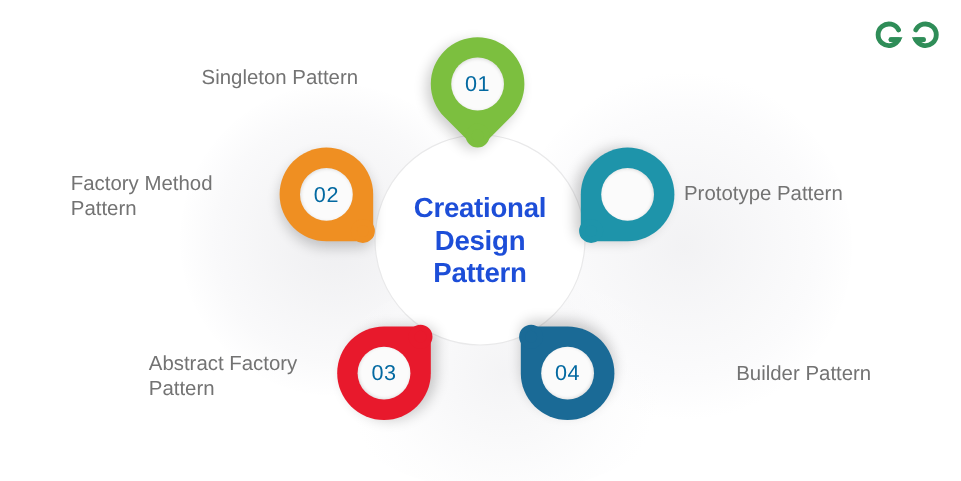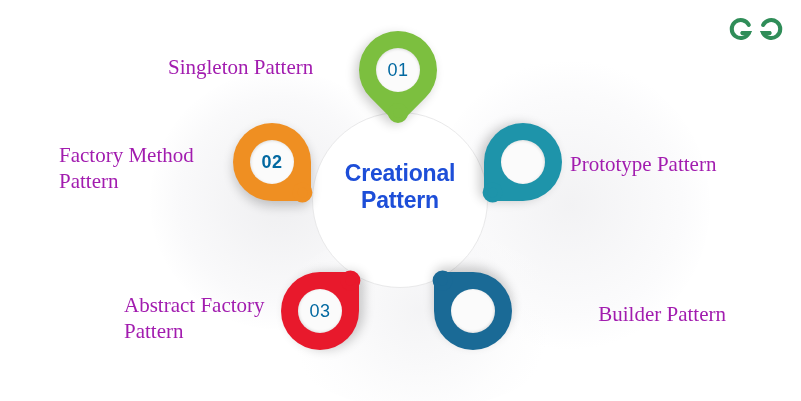--- a/index.html
+++ b/index.html
@@ -125,25 +125,24 @@
     text-align: center;
     font-size: 18px;
     color: #0369a1;
     font-family: "Liberation Sans", sans-serif;
     letter-spacing: 0.5px;
   }
 
   
   .marker-label {
     position: absolute;
-    font-size: 21px;
-    color: #a21caf;
+    font-size: 17px;
+    color: #737373;
     line-height: 1.25;
     white-space: pre-line;
-    font-family: Liberation Serif, serif;
   }
 
   
   #gfg-logo {
     position: absolute;
     right: 18px;
     top: 14px;
     width: 54px;
     height: 30px;
   }
@@ -154,34 +153,35 @@
 <div id="canvas">
 
   <div class="bg-blob" id="blob-left"></div>
   <div class="bg-blob" id="blob-right"></div>
   <div class="bg-blob" id="blob-bottom"></div>
 
   <div id="center-ring"></div>
 
   <div id="center-title">
     <span class="ct-line">Creational</span>
+    <span class="ct-line">Design</span>
     <span class="ct-line">Pattern</span>
   </div>
 
   <div class="marker" style="left:359px; top:31px;">
     <div class="marker-rot" style="transform: rotate(0deg);">
       <div class="pin-drop" style="background:#7cbf3f; box-shadow: 0 5px 11px rgba(0,0,0,0.20);"></div>
       <div class="pin-hole"></div>
       <div class="pin-tip" style="border-color:#7cbf3f;"></div>
     </div>
     <div class="marker-num">01</div>
   </div>
   <div class="marker-label" style="left:168px; top:54px; width:180px; text-align:left;">Singleton Pattern</div>
 
-  <div class="marker" style="left:233px; top:123px;font-weight:bold;">
+  <div class="marker" style="left:233px; top:123px;">
     <div class="marker-rot" style="transform: rotate(-45deg);">
       <div class="pin-drop" style="background:#ef8f22; box-shadow: 0 5px 11px rgba(0,0,0,0.20);"></div>
       <div class="pin-hole"></div>
       <div class="pin-tip" style="border-color:#ef8f22;"></div>
     </div>
     <div class="marker-num">02</div>
   </div>
   <div class="marker-label" style="left:59px; top:142px; width:170px; text-align:left;">Factory Method
 Pattern</div>
 
@@ -195,20 +195,21 @@
   </div>
   <div class="marker-label" style="left:92px; top:292px; width:180px; text-align:left;margin-left:32px;">Abstract Factory
 Pattern</div>
 
   <div class="marker" style="left:434px; top:272px;">
     <div class="marker-rot" style="transform: rotate(135deg);">
       <div class="pin-drop" style="background:#1a6a96; box-shadow: 0 5px 11px rgba(0,0,0,0.20);"></div>
       <div class="pin-hole"></div>
       <div class="pin-tip" style="border-color:#1a6a96;"></div>
     </div>
+    <div class="marker-num">04</div>
   </div>
   <div class="marker-label" style="left:526px; top:301px; width:200px; text-align:right;">Builder Pattern</div>
 
   <div class="marker" style="left:484px; top:123px;">
     <div class="marker-rot" style="transform: rotate(45deg);">
       <div class="pin-drop" style="background:#1e94aa; box-shadow: 0 5px 11px rgba(0,0,0,0.20);"></div>
       <div class="pin-hole"></div>
       <div class="pin-tip" style="border-color:#1e94aa;"></div>
     </div>
   </div>

